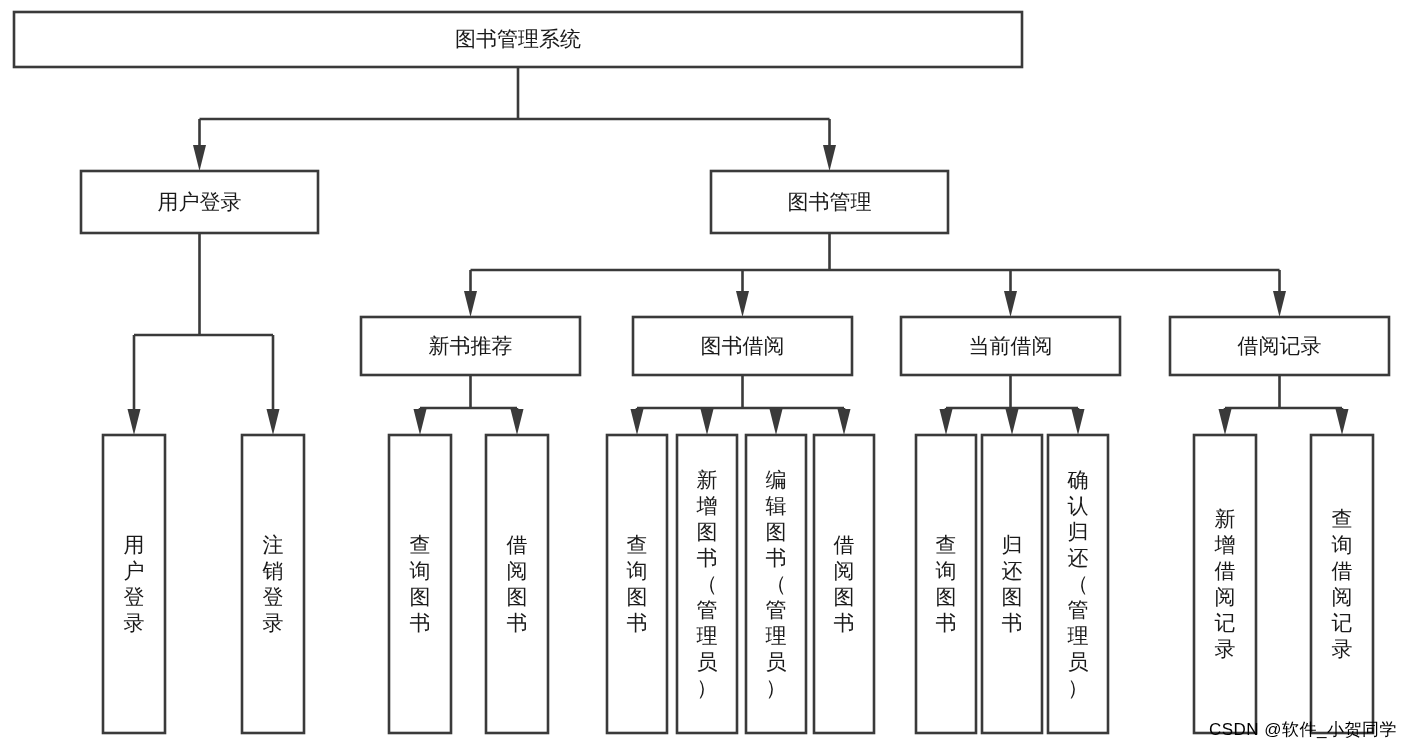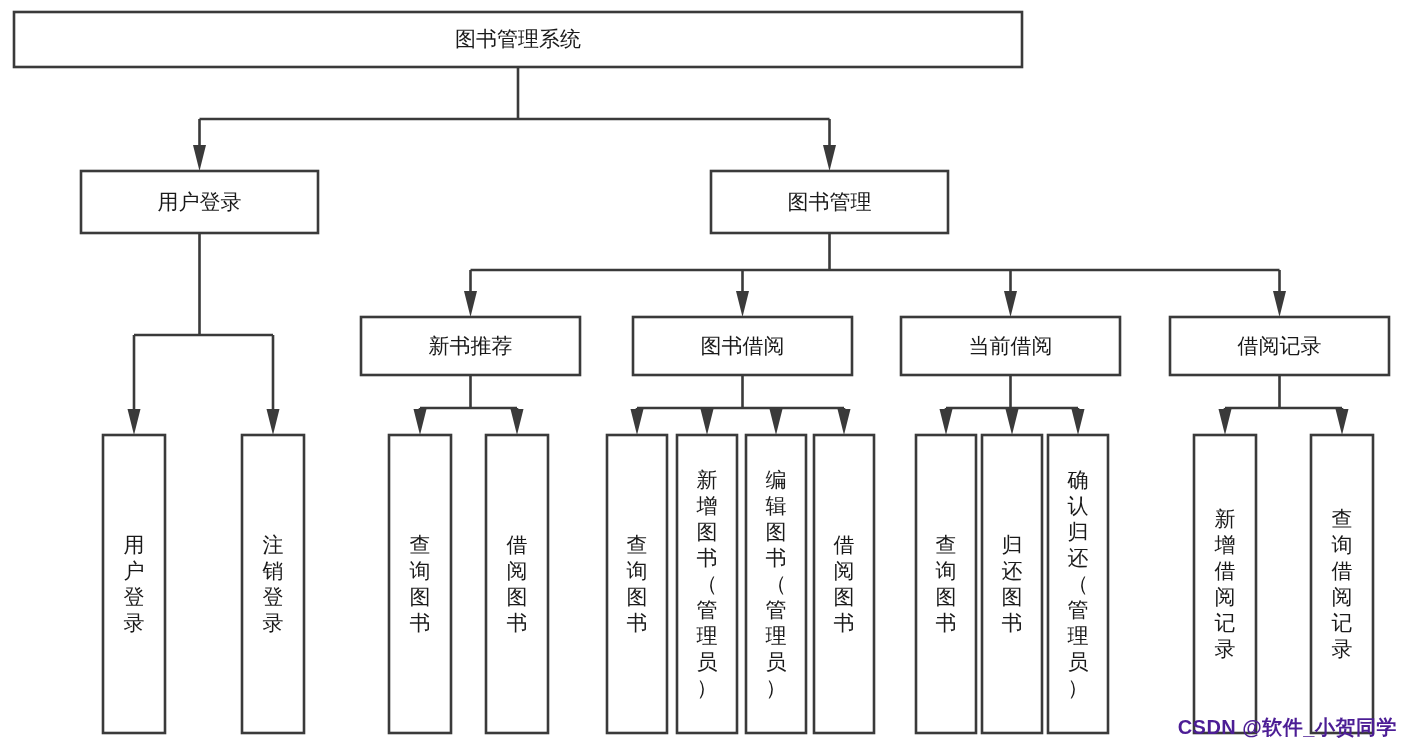--- a/index.html
+++ b/index.html
@@ -47,26 +47,25 @@
   }
   .arrow-head {
     fill: #3a3a3a;
     stroke: none;
   }
   .watermark {
     position: absolute;
     right: 8px;
     bottom: 6px;
     font-family: "Liberation Sans", "DejaVu Sans", sans-serif;
-    font-size: 20px;
-    color: #4c1d95;
+    font-size: 17px;
+    color: #000000;
     white-space: nowrap;
     letter-spacing: 0.5px;
     pointer-events: none;
-    font-weight: bold;
   }
 </style>
 </head>
 <body>
 
 <div id="diagram-root">
   <svg id="diagram-svg" width="1405" height="747" viewBox="0 0 1405 747" xmlns="http://www.w3.org/2000/svg">
     <g id="connector-layer">
         <g>
           <line x1="518" y1="67" x2="518" y2="119" class="connector"></line>

